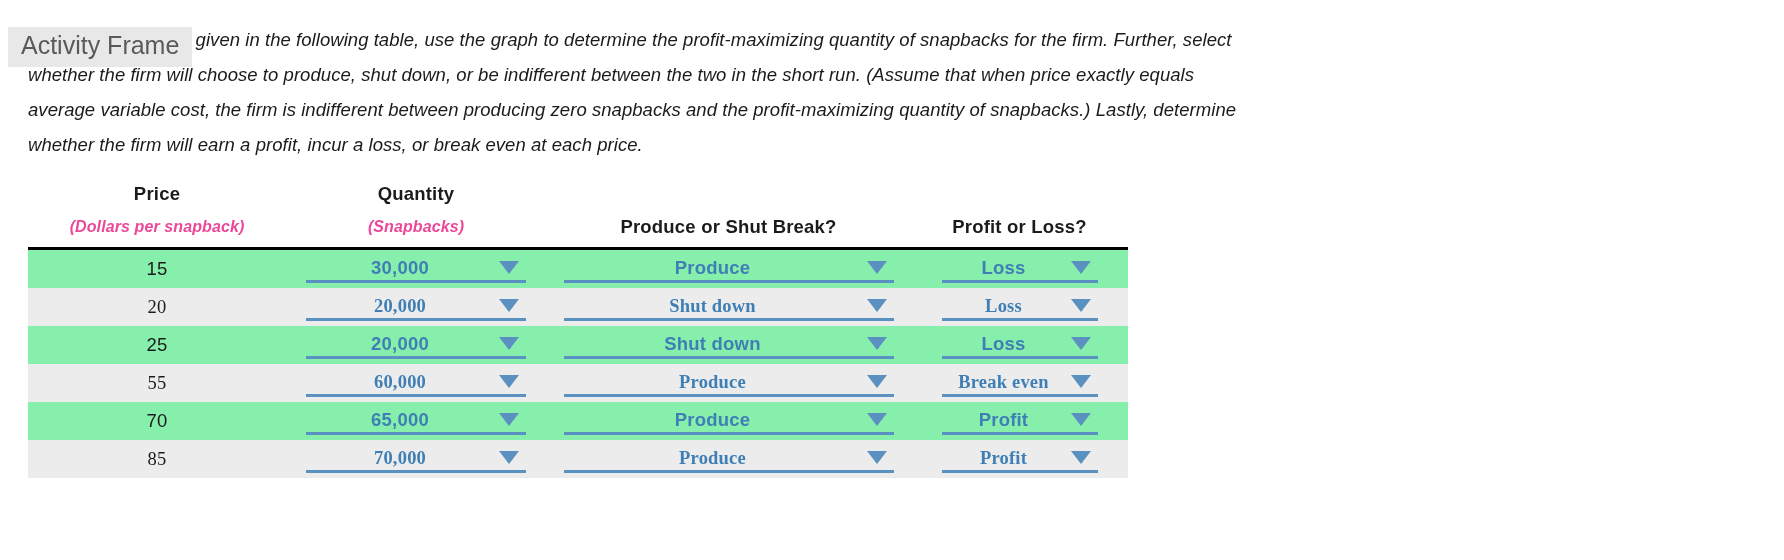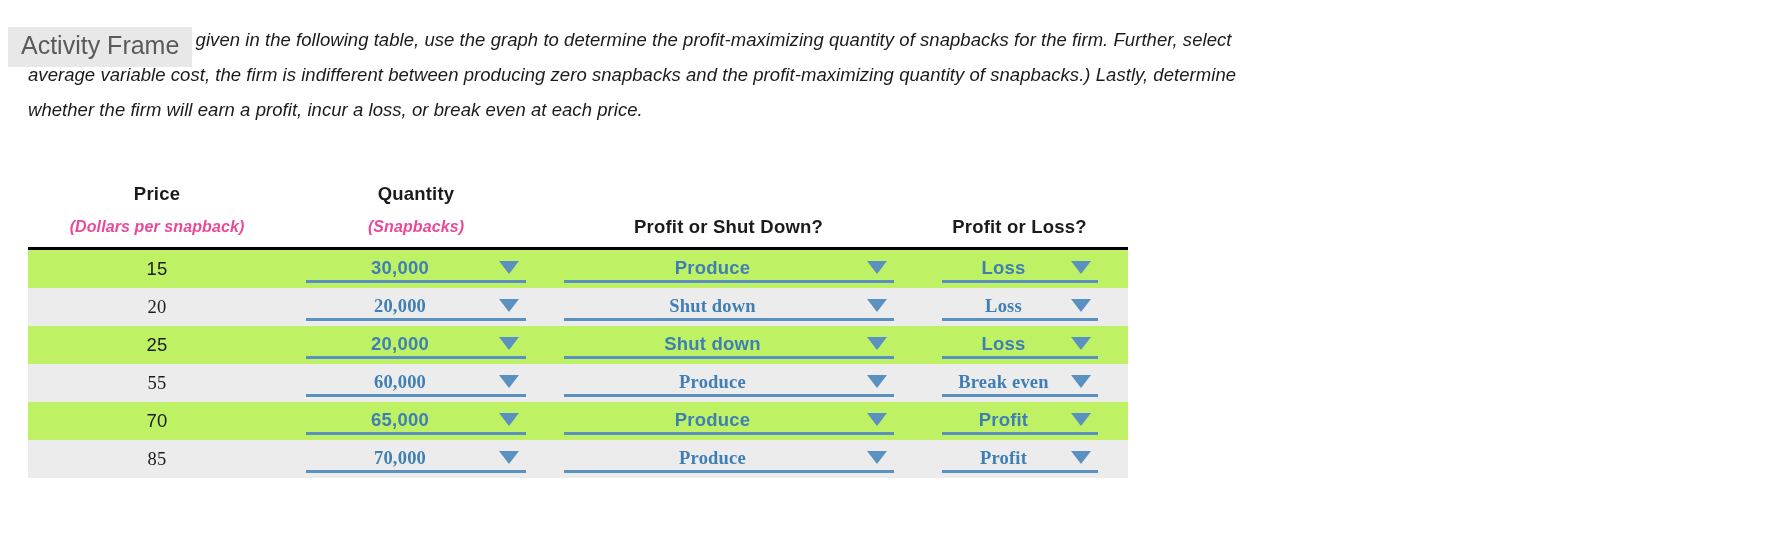--- a/index.html
+++ b/index.html
@@ -93,21 +93,21 @@
     display: block;
     line-height: 32px;
     height: 32px;
   }
   thead tr.head-row th {
     border-bottom: 3px solid #000000;
     padding-bottom: 4px;
   }
 
   tbody tr { height: 38px; }
-  tbody tr.odd  { background: #bef264; }
+  tbody tr.odd  { background: #86efac; }
   tbody tr.even { background: #ececec; font-family: Liberation Serif, serif; }
 
   tbody td {
     padding: 0;
     height: 38px;
     vertical-align: middle;
     text-align: center;
   }
   td.price-cell {
     font-size: 18.5px;
@@ -150,20 +150,21 @@
     align-items: center;
     justify-content: center;
   }
   .dd .dd-caret svg { display: block; }
 </style>
 </head>
 <body>
 
 <div class="prompt">
   <span class="ln l1">For each price level given in the following table, use the graph to determine the profit-maximizing quantity of snapbacks for the firm. Further, select</span>
+  <span class="ln">whether the firm will choose to produce, shut down, or be indifferent between the two in the short run. (Assume that when price exactly equals</span>
   <span class="ln">average variable cost, the firm is indifferent between producing zero snapbacks and the profit-maximizing quantity of snapbacks.) Lastly, determine</span>
   <span class="ln">whether the firm will earn a profit, incur a loss, or break even at each price.</span>
 </div>
 
 <div class="activity-frame">Activity Frame</div>
 
 <div class="table-wrap">
   <table class="qtable">
     <colgroup>
       <col class="c-price">
@@ -176,21 +177,21 @@
         <th>
           <span class="hd-main">Price</span>
           <span class="hd-sub">(Dollars per snapback)</span>
         </th>
         <th>
           <span class="hd-main">Quantity</span>
           <span class="hd-sub">(Snapbacks)</span>
         </th>
         <th>
           <span class="hd-spacer"></span>
-          <span class="hd-main">Profit or Shut Down?</span>
+          <span class="hd-main">Produce or Shut Break?</span>
         </th>
         <th>
           <span class="hd-spacer"></span>
           <span class="hd-main">Profit or Loss?</span>
         </th>
       </tr>
     </thead>
     <tbody>
 
       <tr class="odd">

